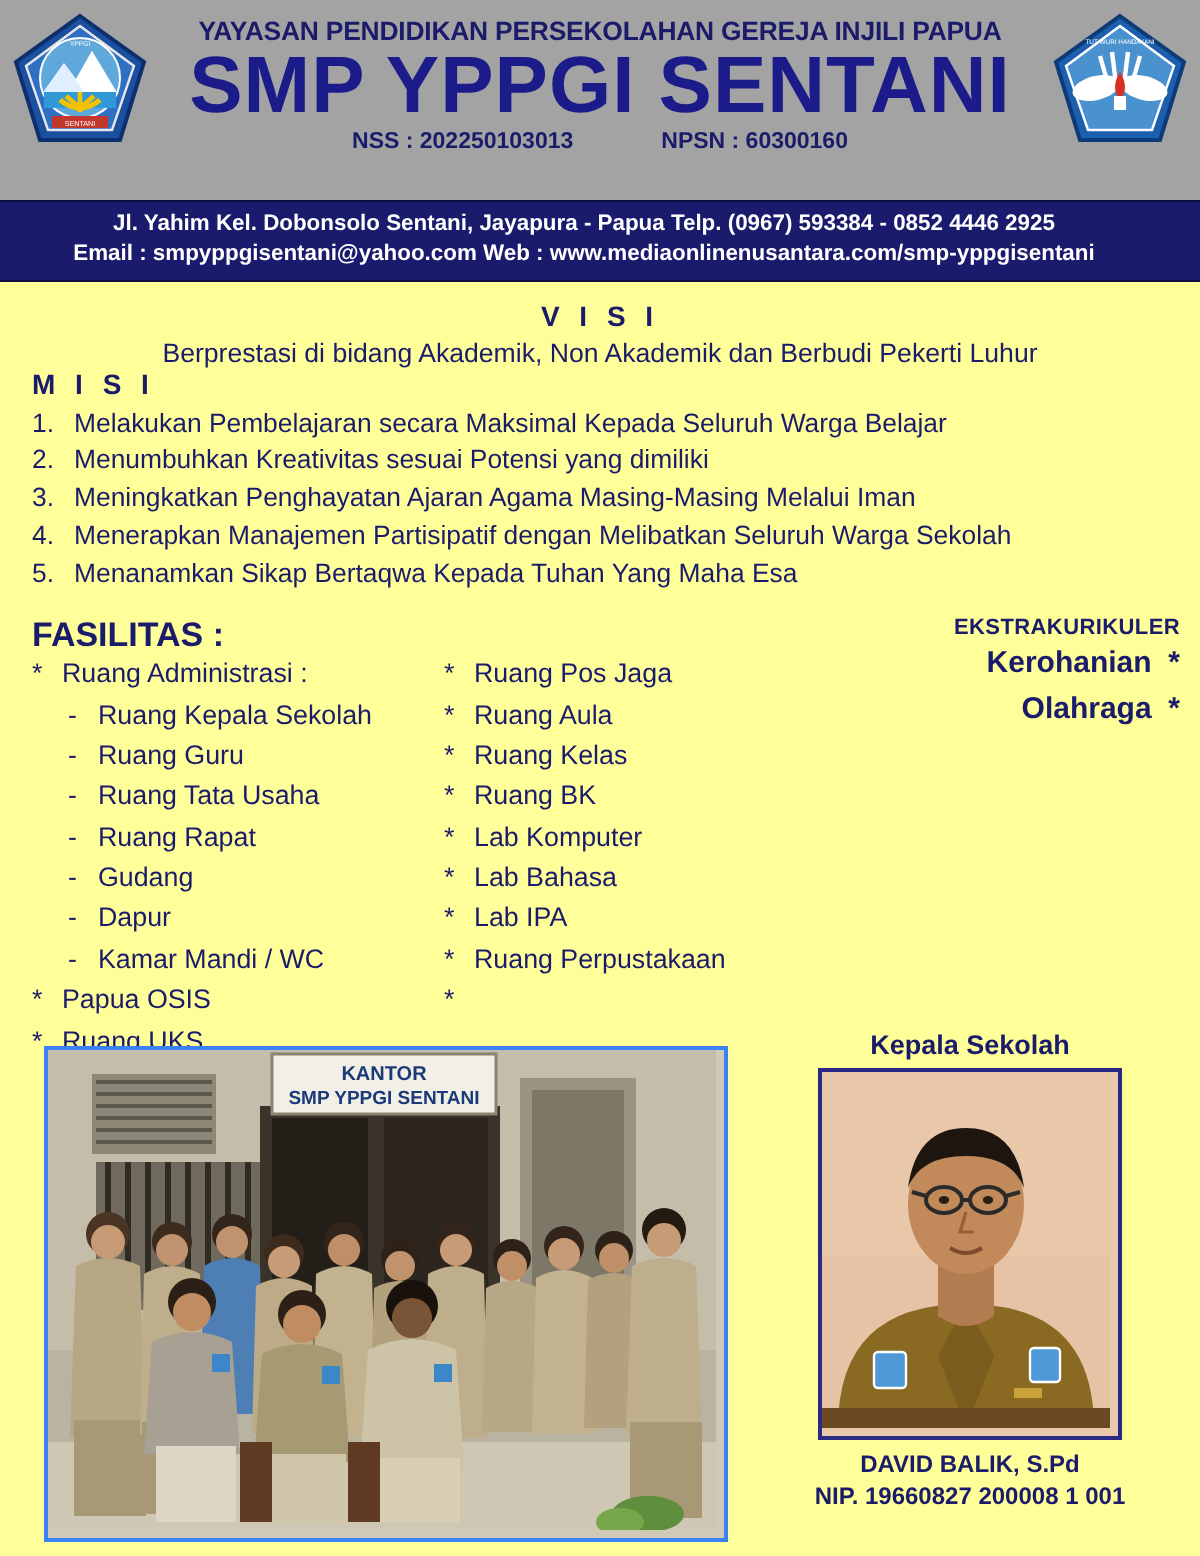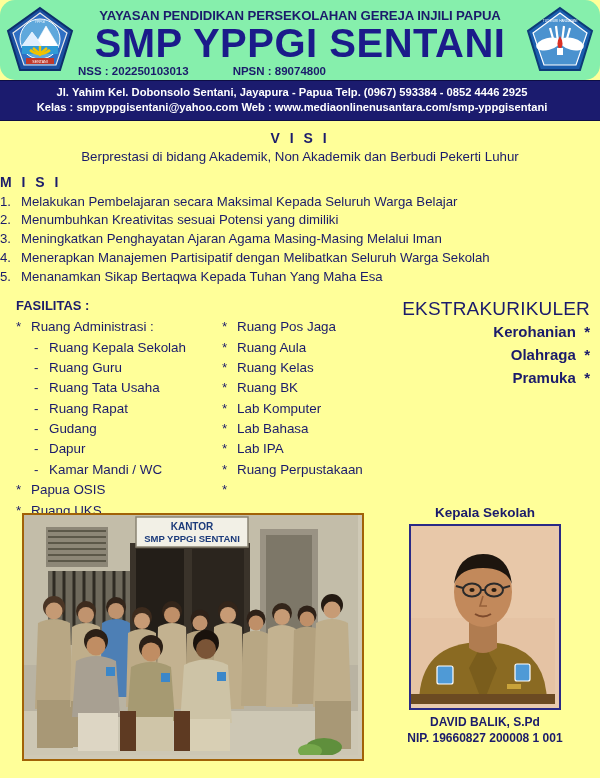--- a/index.html
+++ b/index.html
@@ -19,23 +19,22 @@
     position: relative;
     width: 600px;
     height: 778px;
     background: #ffff99;
     overflow: hidden;
   }
 
   
   .header-top {
     position: relative;
-    height: 80px;
-    background: #86efac;
-    border-radius: 15px;
+    height: 100px;
+    background: #a3a3a3;
   }
   .logo-left, .logo-right {
     position: absolute;
     top: 6px;
     width: 68px;
     height: 68px;
   }
   .logo-left { left: 6px; }
   .logo-right { right: 6px; }
 
@@ -62,21 +61,21 @@
     color: #1b1b8a;
     margin-top: 1px;
     white-space: nowrap;
   }
   .nss-row {
     margin-top: 2px;
     font-size: 11.5px;
     font-weight: bold;
     color: #1b1b6b;
     display: flex;
-    justify-content: flex-start;
+    justify-content: center;
     gap: 44px;
     white-space: nowrap;
   }
 
   .contact-bar {
     background: #1b1b6e;
     color: #ffffff;
     text-align: center;
     padding: 4px 16px 5px 0;
     line-height: 1.32;
@@ -99,21 +98,21 @@
     font-weight: bold;
     letter-spacing: 3px;
   }
   .visi-text {
     font-size: 13.3px;
     margin-top: 3px;
   }
 
   
   .misi-block {
-    margin-top: 10px;
+    padding-left: 16px;
   }
   .misi-title {
     font-size: 14px;
     font-weight: bold;
     letter-spacing: 3px;
   }
   .misi-list {
     margin: 3px 0 0 0;
     padding: 0;
     list-style: none;
@@ -131,21 +130,21 @@
   
   .mid-section {
     position: relative;
     margin-top: 12px;
     height: 205px;
   }
   .fas-title {
     position: absolute;
     left: 16px;
     top: 0;
-    font-size: 13px;
+    font-size: 17px;
     font-weight: bold;
   }
   .fas-col-a {
     position: absolute;
     left: 16px;
     top: 19px;
     width: 205px;
   }
   .fas-col-b {
     position: absolute;
@@ -167,22 +166,22 @@
   .fas-line.sub { padding-left: 18px; }
 
   .ekstra-block {
     position: absolute;
     right: 10px;
     top: 0;
     text-align: right;
     width: 215px;
   }
   .ekstra-title {
-    font-size: 19px;
-    font-weight: normal;
+    font-size: 11px;
+    font-weight: bold;
     letter-spacing: 0.2px;
     text-align: right;
   }
   .ekstra-item {
     font-size: 15px;
     line-height: 1.45;
     margin-top: 1px;
     font-weight: bold;
   }
 
@@ -190,21 +189,21 @@
   .photos {
     position: relative;
     height: 262px;
   }
   .group-photo-frame {
     position: absolute;
     left: 22px;
     top: 10px;
     width: 338px;
     height: 244px;
-    border: 2px solid #a16207;
+    border: 2px solid #3b82f6;
     background: #cfc9b6;
     overflow: hidden;
   }
   .principal-wrap {
     position: absolute;
     left: 380px;
     top: 0;
     width: 210px;
     text-align: center;
   }
@@ -258,41 +257,41 @@
         <text x="34" y="57" font-size="3.6" fill="#ffffff" text-anchor="middle" font-family="Liberation Sans, sans-serif">SENTANI</text>
         <text x="34" y="17" font-size="3.4" fill="#ffffff" text-anchor="middle" font-family="Liberation Sans, sans-serif">YPPGI</text>
       </svg>
     </div>
 
     <div class="header-center">
       <div class="yayasan">YAYASAN PENDIDIKAN PERSEKOLAHAN GEREJA INJILI PAPUA</div>
       <div class="school-name">SMP YPPGI SENTANI</div>
       <div class="nss-row">
         <span>NSS : 202250103013</span>
-        <span>NPSN : 89074800</span>
+        <span>NPSN : 60300160</span>
       </div>
     </div>
 
     <div class="logo-right">
       <svg width="68" height="68" viewBox="0 0 68 68">
         <polygon points="34,2 66,25 54,64 14,64 2,25" fill="#1b5fae" stroke="#0d3b77" stroke-width="2"></polygon>
         <polygon points="34,7 61,27 50,59 18,59 7,27" fill="#4a92cf" stroke="#ffffff" stroke-width="1.2"></polygon>
         <path d="M24 22 l4 14 M30 20 l2 16 M38 20 l-2 16 M44 22 l-4 14" stroke="#ffffff" stroke-width="2.2" fill="none"></path>
         <ellipse cx="22" cy="38" rx="12" ry="6" fill="#ffffff" transform="rotate(-14 22 38)"></ellipse>
         <ellipse cx="46" cy="38" rx="12" ry="6" fill="#ffffff" transform="rotate(14 46 38)"></ellipse>
         <path d="M34 30 q-5 8 0 14 q5 -6 0 -14 Z" fill="#d93025"></path>
         <rect x="31" y="42" width="6" height="7" fill="#ffffff"></rect>
         <text x="34" y="16" font-size="3.2" fill="#ffffff" text-anchor="middle" font-family="Liberation Sans, sans-serif">TUT WURI HANDAYANI</text>
       </svg>
     </div>
   </div>
 
   <div class="contact-bar">
     <div class="contact-line">Jl. Yahim Kel. Dobonsolo Sentani, Jayapura - Papua  Telp. (0967) 593384 - 0852 4446 2925</div>
-    <div class="contact-line">Kelas : smpyppgisentani@yahoo.com  Web : www.mediaonlinenusantara.com/smp-yppgisentani</div>
+    <div class="contact-line">Email : smpyppgisentani@yahoo.com  Web : www.mediaonlinenusantara.com/smp-yppgisentani</div>
   </div>
 
   <div class="visi-block">
     <div class="visi-title">V I S I</div>
     <div class="visi-text">Berprestasi di bidang Akademik, Non Akademik dan Berbudi Pekerti Luhur</div>
   </div>
 
   <div class="misi-block">
     <div class="misi-title">M I S I</div>
     <ul class="misi-list" id="misi-list">
@@ -399,21 +398,20 @@
         <div class="fas-line">
           <span class="bullet">*</span>
         </div>
       </div>
 
     <div class="ekstra-block">
       <div class="ekstra-title">EKSTRAKURIKULER</div>
       <div id="ekstra-list">
           <div class="ekstra-item"><span>Kerohanian</span><span>&nbsp;&nbsp;*</span></div>
           <div class="ekstra-item"><span>Olahraga</span><span>&nbsp;&nbsp;*</span></div>
-          <div class="ekstra-item"><span>Pramuka</span><span>&nbsp;&nbsp;*</span></div>
         </div>
     </div>
   </div>
 
   <div class="photos">
 
     <div class="group-photo-frame">
       <svg width="334" height="240" viewBox="0 0 334 240">
 
         <rect x="0" y="0" width="334" height="240" fill="#b9b3a2"></rect>

